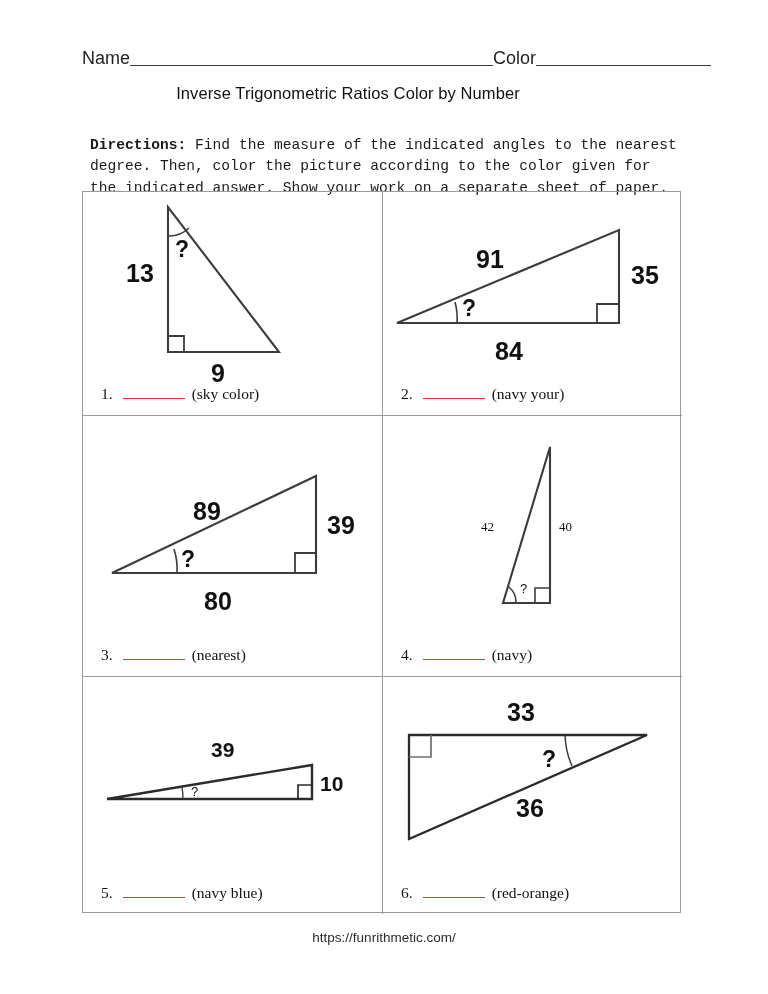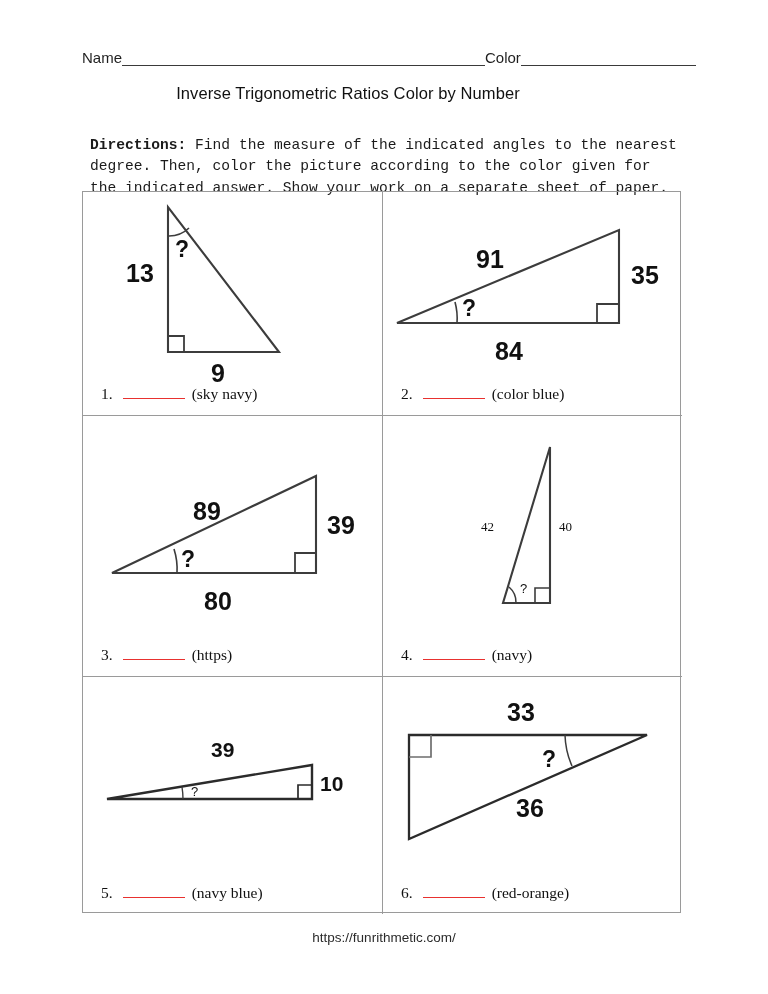--- a/index.html
+++ b/index.html
@@ -20,21 +20,21 @@
   .name-date-row {
     position: absolute;
     left: 82px;
     top: 42px;
     width: 602px;
     height: 24px;
     display: flex;
     align-items: flex-end;
   }
   .nd-label {
-    font-size: 15px;
+    font-size: 18px;
     line-height: 16px;
     white-space: nowrap;
     color: #1f1f1f;
   }
   .nd-rule {
     flex: 1 1 auto;
     border-bottom: 1.3px solid #3a3a3a;
     height: 13px;
     margin-left: 0px;
   }
@@ -163,59 +163,59 @@
         <path d="M85,44 A29,29 0 0 0 106,36" fill="none" stroke="#3c3c3c" stroke-width="1.6"></path>
         <polyline points="85,144 101,144 101,160" fill="none" stroke="#3c3c3c" stroke-width="1.8"></polyline>
         <text class="lbl-q" x="92" y="65">?</text>
         <text class="lbl-lg" x="43" y="90">13</text>
         <text class="lbl-lg" x="128" y="190">9</text>
       </svg>
     </div>
     <div class="answer-row">
       <span class="answer-num">1.</span>
       <span class="answer-blank"></span>
-      <span class="answer-color">(sky navy)</span>
+      <span class="answer-color">(sky color)</span>
     </div>
   </div>
 
   <div class="cell col-last">
     <div class="figure">
       <svg width="299" height="224" viewBox="0 0 299 224">
         <polygon points="14,131 236,38 236,131" fill="none" stroke="#3c3c3c" stroke-width="2.1"></polygon>
         <path d="M74,131 A62,62 0 0 0 72,110" fill="none" stroke="#3c3c3c" stroke-width="1.6"></path>
         <polyline points="214,131 214,112 236,112" fill="none" stroke="#3c3c3c" stroke-width="1.8"></polyline>
         <text class="lbl-q" x="79" y="124">?</text>
         <text class="lbl-lg" x="93" y="76">91</text>
         <text class="lbl-lg" x="248" y="92">35</text>
         <text class="lbl-lg" x="112" y="168">84</text>
       </svg>
     </div>
     <div class="answer-row">
       <span class="answer-num">2.</span>
       <span class="answer-blank"></span>
-      <span class="answer-color">(color blue)</span>
+      <span class="answer-color">(navy your)</span>
     </div>
   </div>
 
   <div class="cell">
     <div class="figure">
       <svg width="300" height="261" viewBox="0 0 300 261">
         <polygon points="29,157 233,60 233,157" fill="none" stroke="#3c3c3c" stroke-width="2.1"></polygon>
         <path d="M94,157 A66,66 0 0 0 91,133" fill="none" stroke="#3c3c3c" stroke-width="1.6"></path>
         <polyline points="212,157 212,137 233,137" fill="none" stroke="#3c3c3c" stroke-width="1.8"></polyline>
         <text class="lbl-q" x="98" y="151">?</text>
         <text class="lbl-lg" x="110" y="104">89</text>
         <text class="lbl-lg" x="244" y="118">39</text>
         <text class="lbl-lg" x="121" y="194">80</text>
       </svg>
     </div>
     <div class="answer-row">
       <span class="answer-num">3.</span>
       <span class="answer-blank"></span>
-      <span class="answer-color">(https)</span>
+      <span class="answer-color">(nearest)</span>
     </div>
   </div>
 
   <div class="cell col-last">
     <div class="figure">
       <svg width="299" height="261" viewBox="0 0 299 261">
         <polygon points="167,31 120,187 167,187" fill="none" stroke="#3c3c3c" stroke-width="2.1"></polygon>
         <path d="M133,187 A20,20 0 0 0 126,171" fill="none" stroke="#3c3c3c" stroke-width="1.5"></path>
         <polyline points="152,187 152,172 167,172" fill="none" stroke="#3c3c3c" stroke-width="1.6"></polyline>
         <text class="lbl-q-sm" x="137" y="177">?</text>

